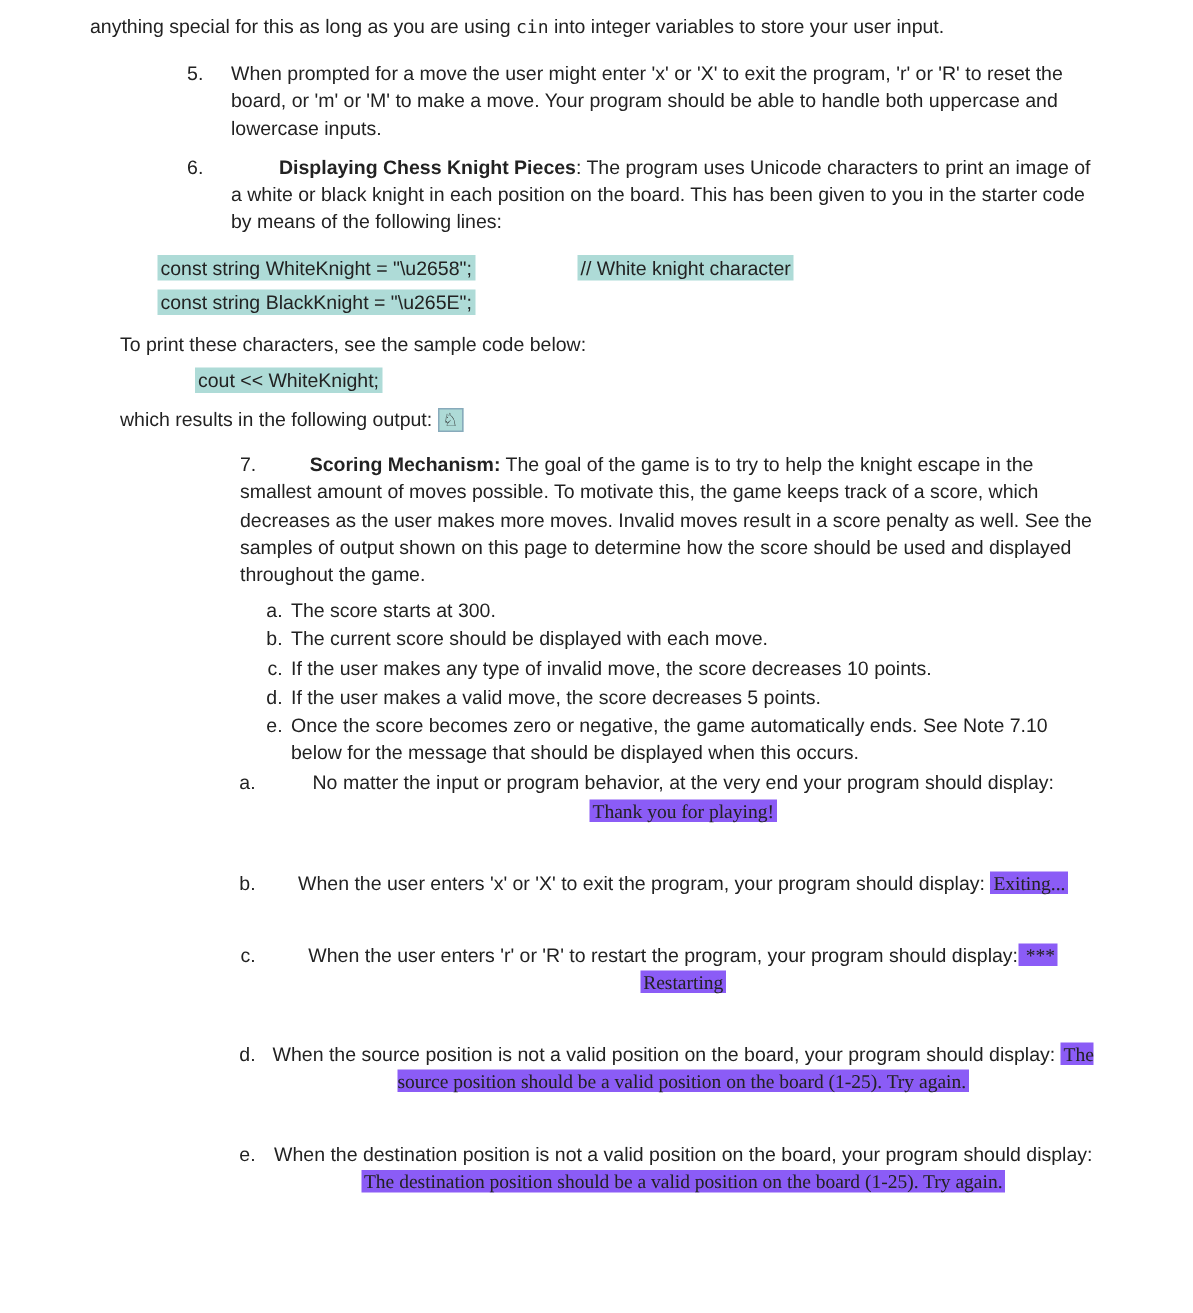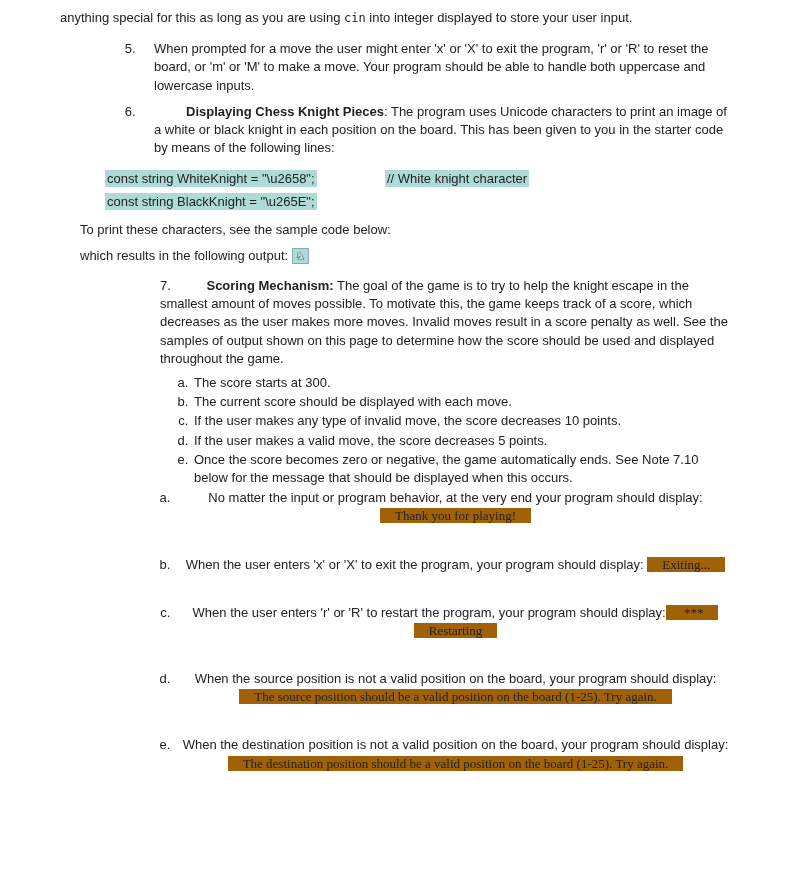--- a/index.html
+++ b/index.html
@@ -76,33 +76,33 @@
     margin-bottom: 30px;
     text-align: center;
   }
   .knight-glyph {
     font-size: 12px;
     border: 1px solid #8ab;
     background: #aedbd7;
     padding: 0 2px;
   }
   .serif-hl {
-    background: #a16207;
+    background: #8b5cf6;
     font-family: Georgia, 'Times New Roman', serif;
-    padding: 0 15px;
+    padding: 0 2px;
   }
   b { font-weight: bold; padding-left: 32px; }
 </style>
 </head>
 <body>
 
 <div class="page">
 
   <div class="indent-2 para">
-    <span>anything special for this as long as you are using </span><span class="consolas">cin</span><span> into integer displayed to store your user input.</span>
+    <span>anything special for this as long as you are using </span><span class="consolas">cin</span><span> into integer variables to store your user input.</span>
   </div>
 
   <ol class="main-list" start="5">
     <li class="note-item">
       <span>When prompted for a move the user might enter 'x' or 'X' to exit the program, 'r' or 'R' to reset the board, or 'm' or 'M' to make a move. Your program should be able to handle both uppercase and lowercase inputs.</span>
     </li>
     <li class="note-item">
       <b>Displaying Chess Knight Pieces</b><span>: The program uses Unicode characters to print an image of a white or black knight in each position on the board. This has been given to you in the starter code by means of the following lines:</span>
     </li>
   </ol>
@@ -110,20 +110,23 @@
   <div class="code-row">
     <div class="code-col1"><span class="hl">const string WhiteKnight = "\u2658";</span></div>
     <div class="code-col2"><span class="hl">// White knight character</span></div>
   </div>
   <div class="code-row">
     <div class="code-col1"><span class="hl">const string BlackKnight = "\u265E";</span></div>
   </div>
 
   <div class="para" style="margin-left:20px; margin-top:10px;">To print these characters, see the sample code below:</div>
 
+  <div class="para" style="margin-left:70px; margin-top:6px;">
+    <span class="hl">cout &lt;&lt; WhiteKnight;</span>
+  </div>
 
   <div class="para" style="margin-left:20px; margin-top:8px;">
     <span>which results in the following output:</span>
     <span class="knight-glyph">♘</span>
   </div>
 
   <div class="sec7">
     <span>7. </span><b>Scoring Mechanism:</b><span> The goal of the game is to try to help the knight escape in the smallest amount of moves possible. To motivate this, the game keeps track of a score, which decreases as the user makes more moves. Invalid moves result in a score penalty as well. See the samples of output shown on this page to determine how the score should be used and displayed throughout the game.</span>
   </div>
 

